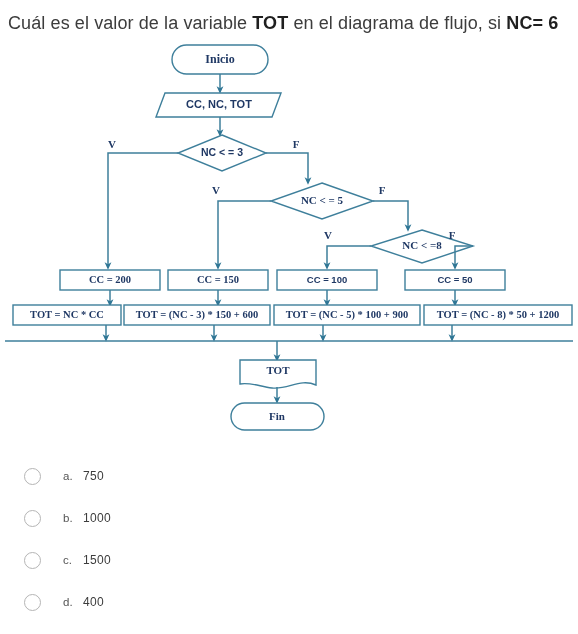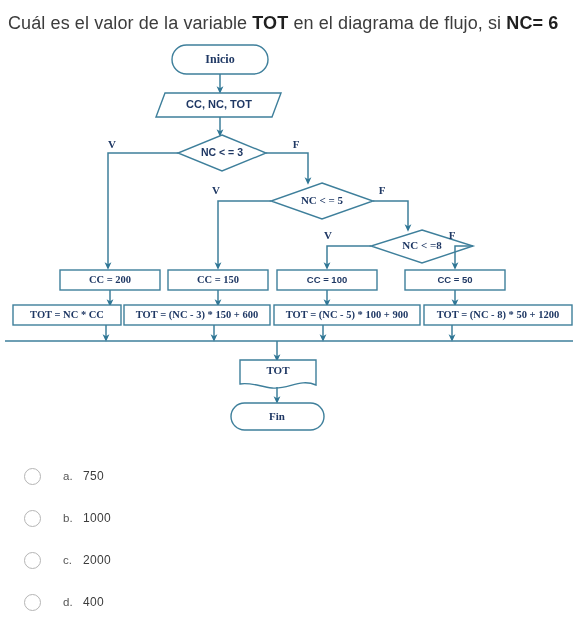--- a/index.html
+++ b/index.html
@@ -227,21 +227,21 @@
 
   <div class="answer-row">
     <div class="radio"></div>
     <div class="answer-key">b.</div>
     <div class="answer-text">1000</div>
   </div>
 
   <div class="answer-row">
     <div class="radio"></div>
     <div class="answer-key">c.</div>
-    <div class="answer-text">2000</div>
+    <div class="answer-text">1500</div>
   </div>
 
   <div class="answer-row">
     <div class="radio"></div>
     <div class="answer-key">d.</div>
     <div class="answer-text">400</div>
   </div>
 
 </div>
 

